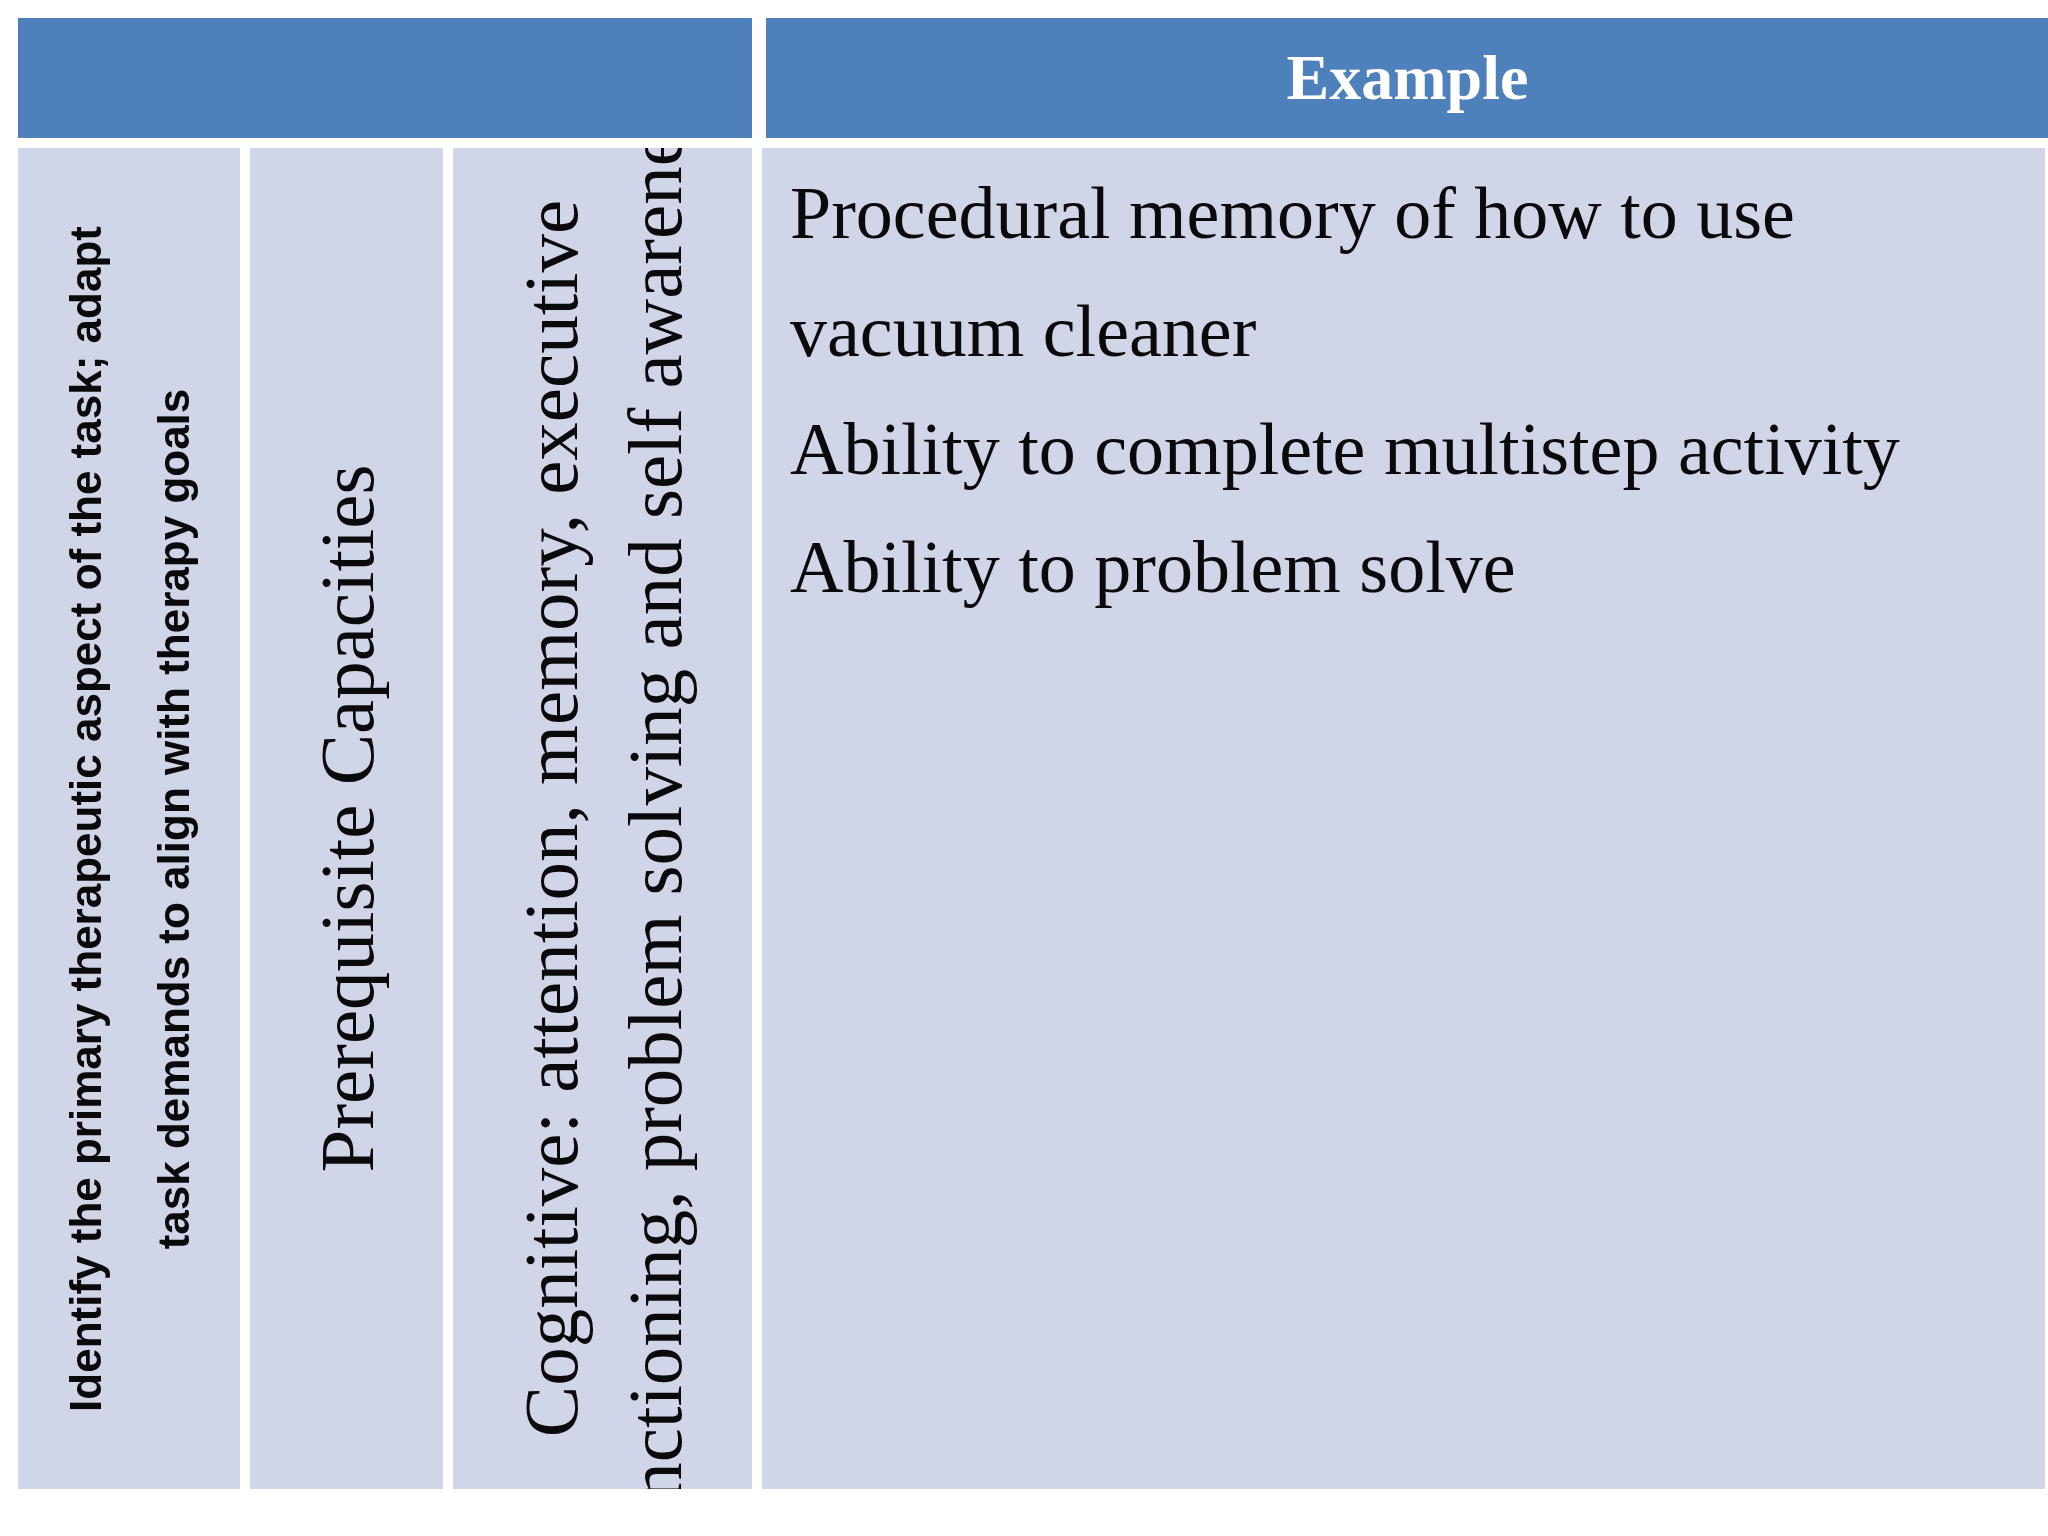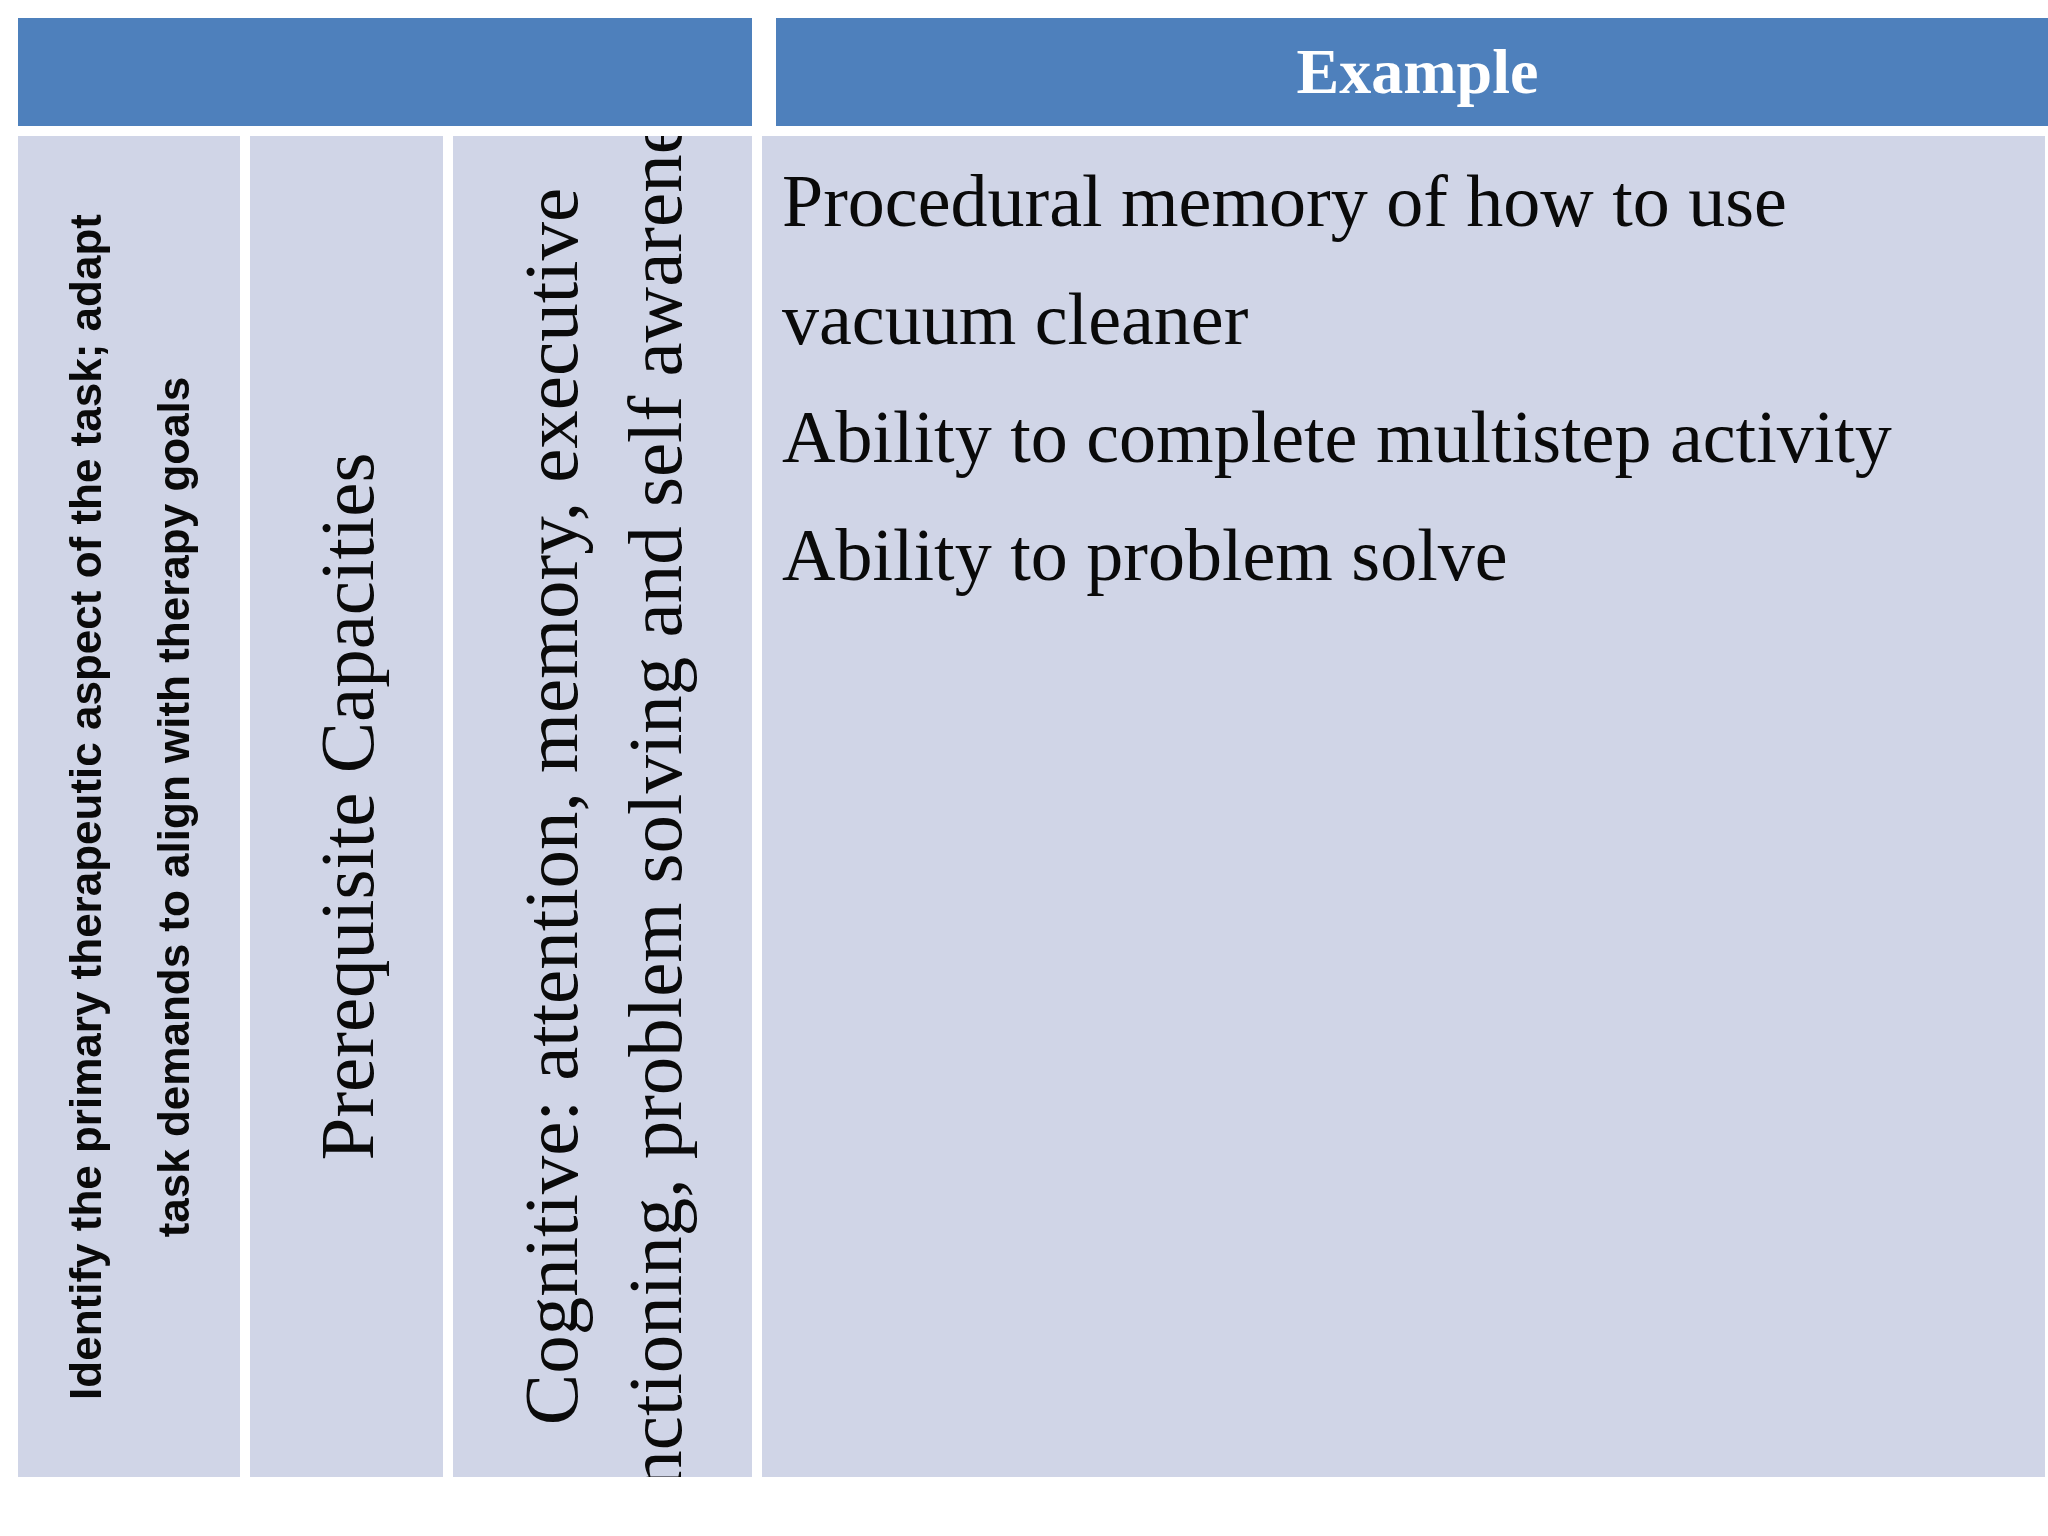--- a/index.html
+++ b/index.html
@@ -18,22 +18,22 @@
     overflow:hidden;
     font-family:"Liberation Serif","DejaVu Serif",serif;
     color:var(--body-text);
   }
   .tbl{
     position:absolute;left:18px;top:18px;width:2027px;
   }
   .hrow{
     display:grid;
     grid-template-columns:734px 1283px;
-    column-gap:24px;
-    height:108px;
+    column-gap:14px;
+    height:120px;
     margin-bottom:10px;
   }
   .hcell{
     background:var(--header-bg);
     display:flex;align-items:center;justify-content:center;
   }
   .hcell .hlabel{
     color:var(--header-text);
     font-weight:bold;
     font-size:64px;
@@ -71,21 +71,21 @@
   }
   .c2 .vline{
     font-size:77px;
     line-height:100px;
   }
   .c3 .vline{
     font-size:77px;
     line-height:104px;
   }
   .example-cell{
-    padding:6px 8px 0 20px;
+    padding:6px 8px 0 28px;
   }
   .para{
     font-size:74px;
     line-height:118px;
     text-align:left;
   }
 </style>
 </head>
 <body>
 

